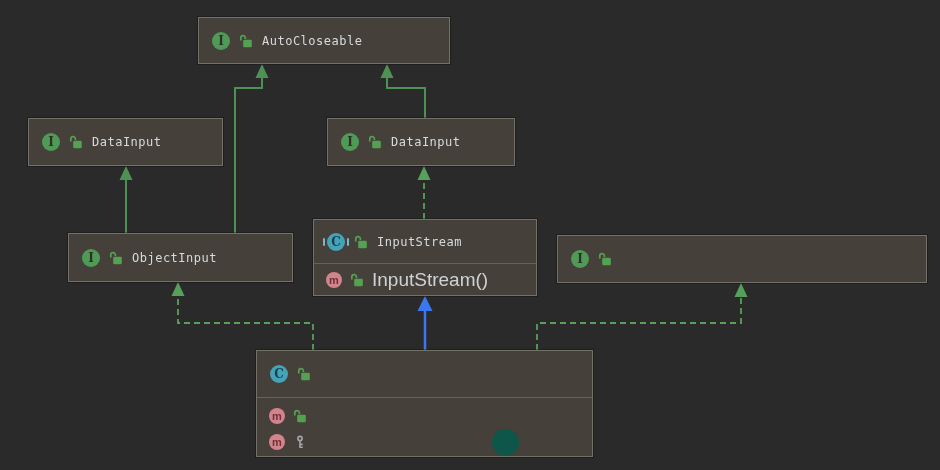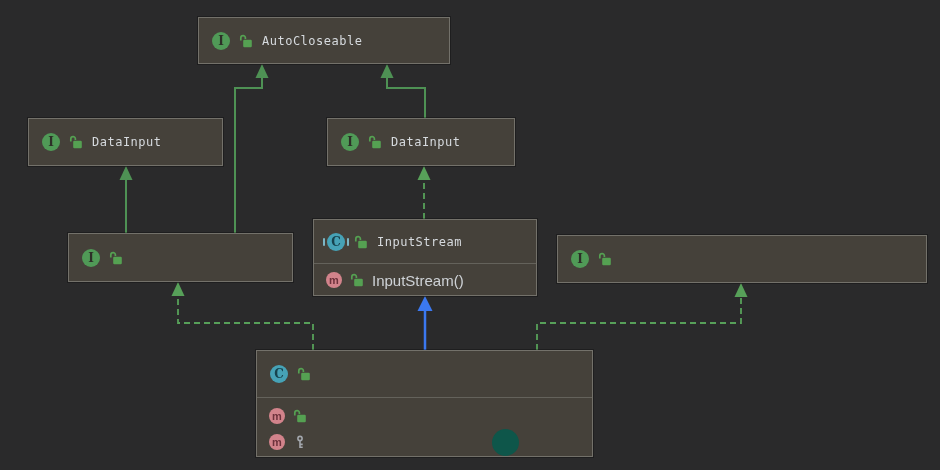--- a/index.html
+++ b/index.html
@@ -32,21 +32,21 @@
   .icn-m{width:16px;height:16px;background:#d2838b;color:#6e323c;font-size:11px;font-family:"Liberation Sans",sans-serif;}
   .icn-wrap{position:relative;flex:0 0 auto;display:flex;}
   .icn-wrap.abstract::before,.icn-wrap.abstract::after{
     content:"";position:absolute;top:5px;width:2px;height:8px;background:#7cb6c5;border-radius:1px;
   }
   .icn-wrap.abstract::before{left:-4px;}
   .icn-wrap.abstract::after{right:-4px;}
   .vis{flex:0 0 auto;width:14px;height:14px;display:flex;}
   .members{border-top:1px solid #64625b;box-sizing:border-box;padding:5px 0 4px 12px;}
   .mrow{display:flex;align-items:center;gap:8px;height:26px;}
-  .mtext{font-size:15px;color:#ced2d6;white-space:nowrap;}
+  .mtext{font-size:19px;color:#ced2d6;white-space:nowrap;}
   .dot{
     position:absolute;left:492px;top:429px;width:27px;height:27px;border-radius:50%;
     background:#0e564a;z-index:5;
   }
 </style>
 </head>
 <body>
 
 <svg class="edges" viewBox="0 0 940 470">
 
@@ -127,20 +127,21 @@
 
 <div class="node" style="left:68px;top:233px;width:225px;height:49px">
   <div class="hdr" style="height:100%">
     <span class="icn icn-if">I</span>
     <span class="vis">
       <svg viewBox="0 0 14 14">
           <path d="M1.8 6.5 V3.9 a2.3 2.3 0 0 1 4.6 0 V5" fill="none" stroke="#55a152" stroke-width="1.7"></path>
           <rect x="4.2" y="5.8" width="8.6" height="7.4" rx="1.2" fill="#55a152"></rect>
         </svg>
     </span>
+    <span class="title">ObjectInput</span>
   </div>
 </div>
 
 <div class="node" style="left:313px;top:219px;width:224px;height:77px">
   <div class="hdr" style="height:43px">
     <span class="icn-wrap abstract">
       <span class="icn icn-cl">C</span>
     </span>
     <span class="vis">
       <svg viewBox="0 0 14 14">

